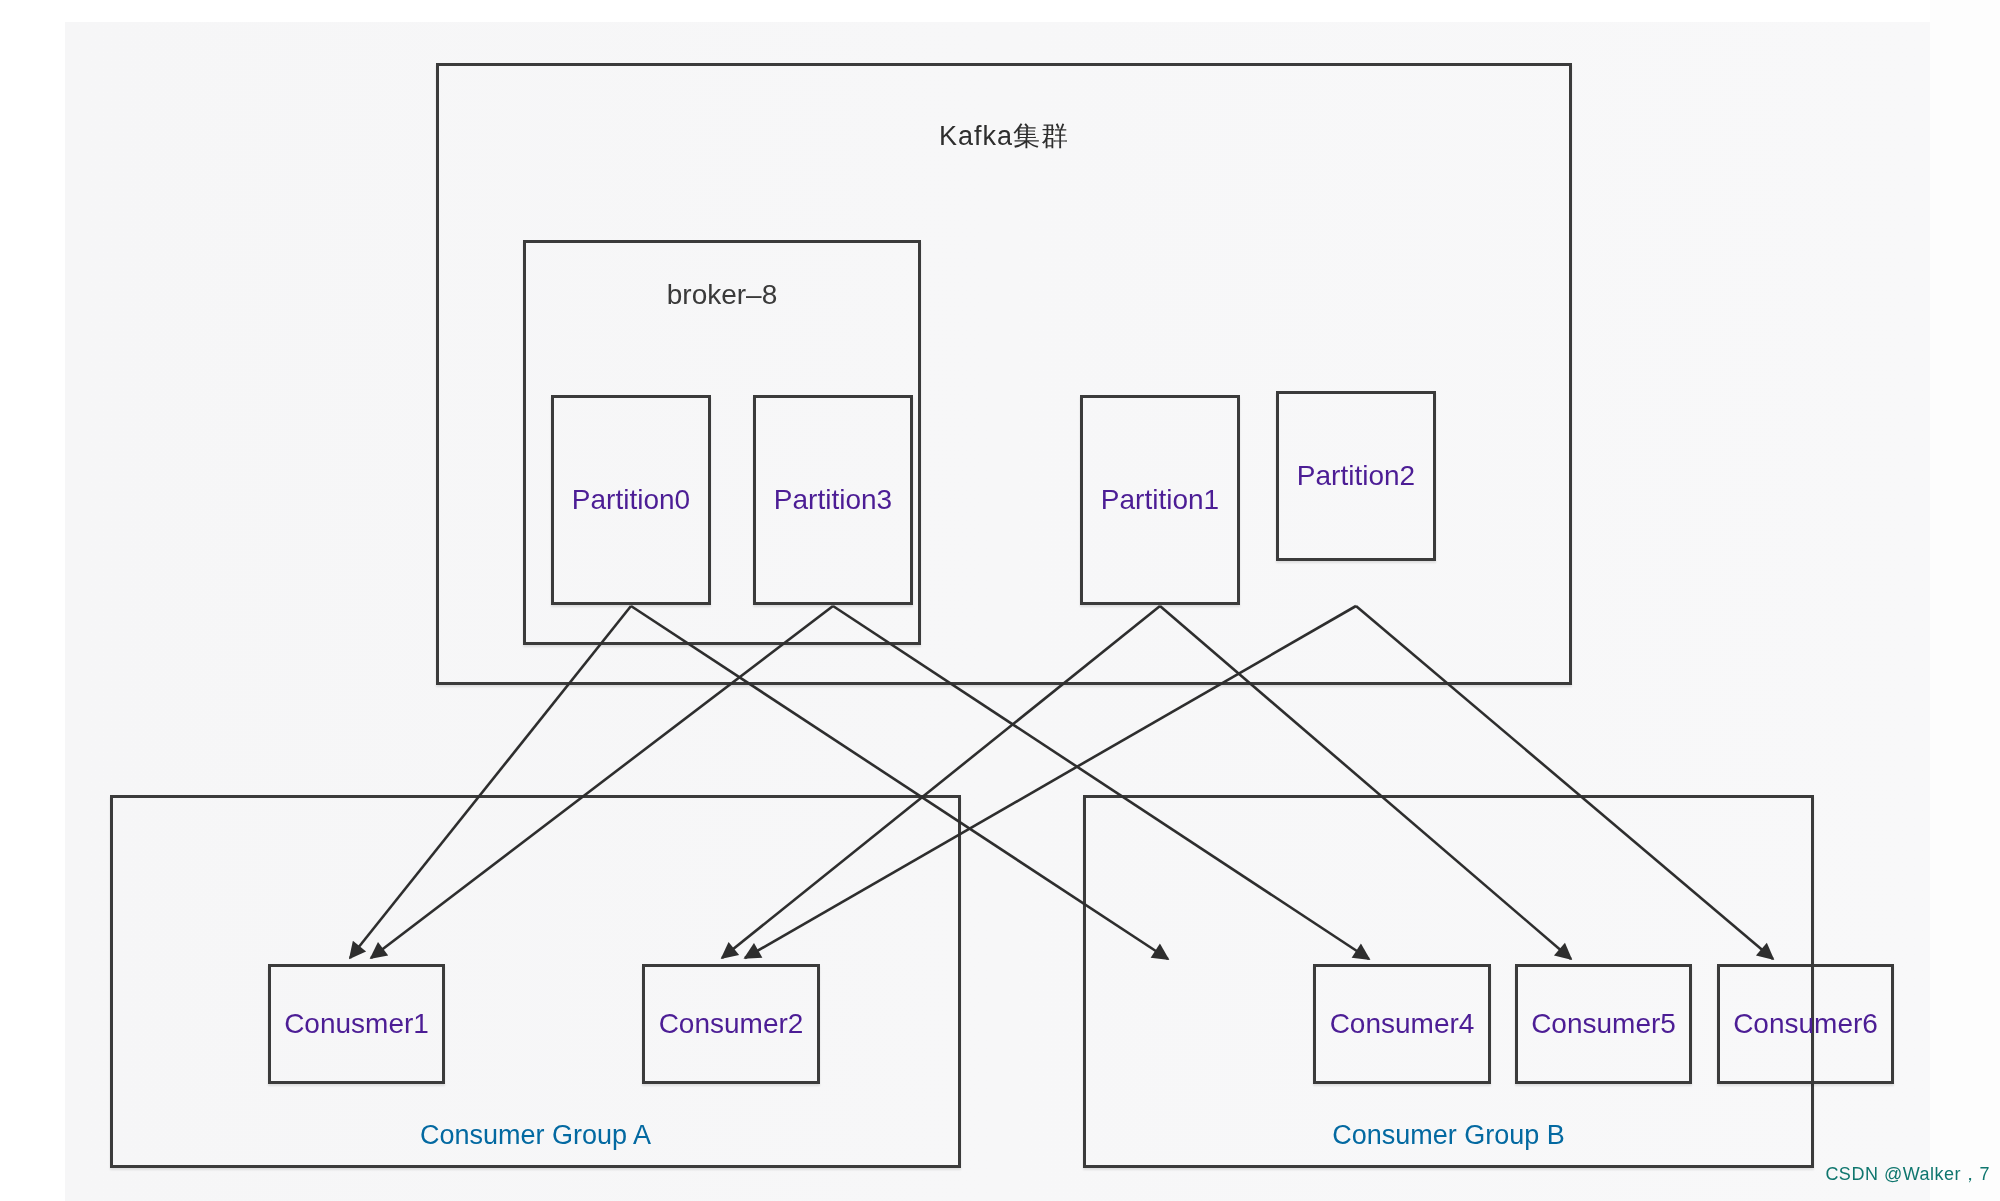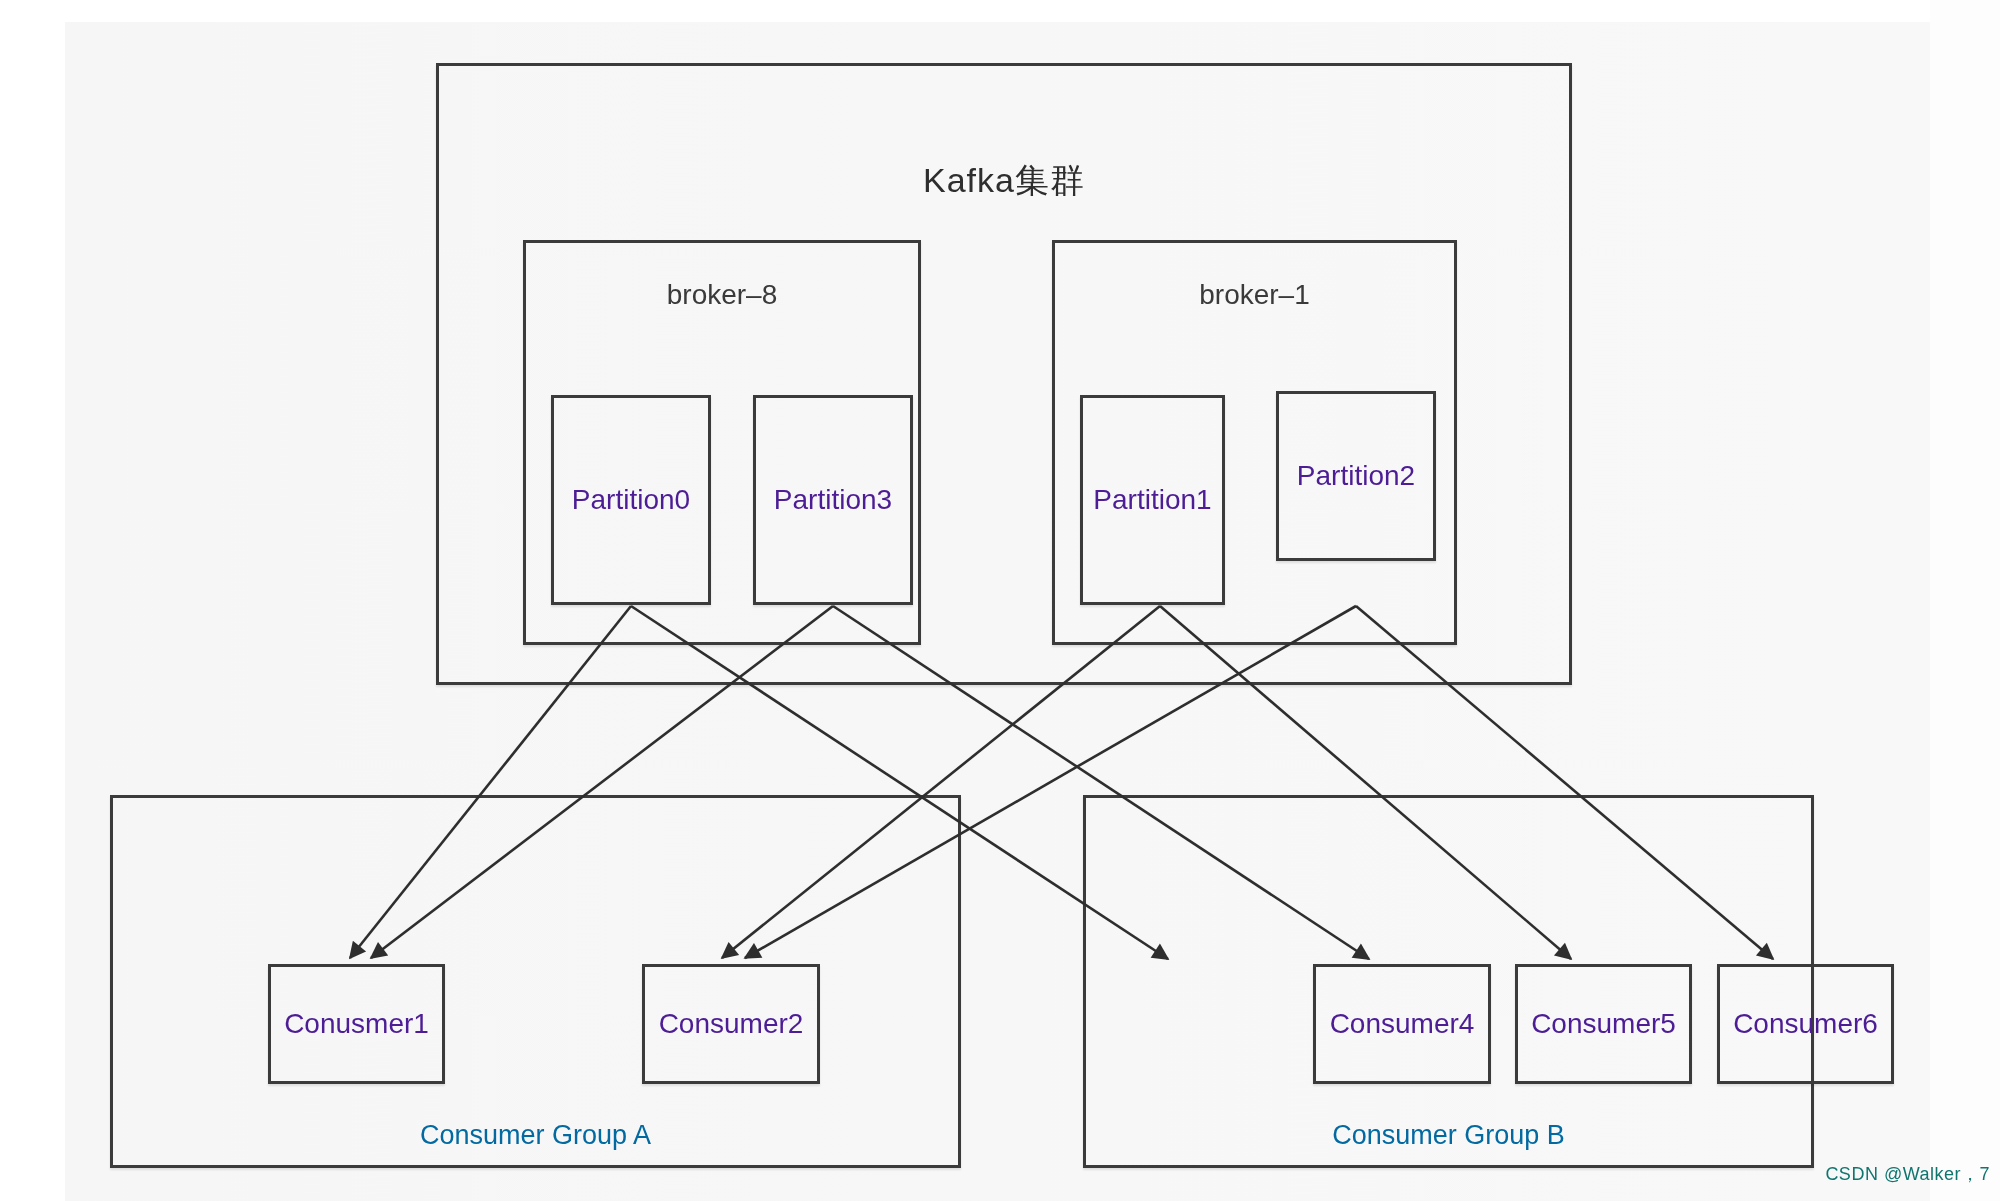--- a/index.html
+++ b/index.html
@@ -5,38 +5,38 @@
   html,body{margin:0;padding:0;background:#ffffff;}
   body{width:2000px;height:1201px;position:relative;overflow:hidden;
        font-family:"Liberation Sans","DejaVu Sans",sans-serif;color:#3a3a3a;}
   .stage{position:absolute;left:0;top:0;width:2000px;height:1201px;}
   .bg-panel{position:absolute;left:65px;top:22px;width:1865px;height:1179px;
             background:linear-gradient(90deg,#f6f6f7 0%,#f8f8f9 100%);}
   .bg-right{position:absolute;left:1930px;top:0;width:70px;height:1201px;background:#fdfdfd;}
   .box{position:absolute;box-sizing:border-box;border:3px solid #3b3b3b;
        background:transparent;box-shadow:0 2px 2px rgba(0,0,0,0.10);}
   .cluster-title{position:absolute;left:0;right:0;top:52px;text-align:center;
-                 font-size:34px;letter-spacing:1px;color:#2e2e2e;margin-top:40px;}
+                 font-size:27px;letter-spacing:1px;color:#2e2e2e;}
   .broker-title{position:absolute;left:0;right:0;top:36px;text-align:center;
                 font-size:28px;color:#3a3a3a;}
   .cell{display:flex;align-items:center;justify-content:center;text-align:center;}
   .cell span{font-size:28px;color:#4c1d95;}
   .group-title{position:absolute;left:0;right:0;bottom:14px;text-align:center;
                font-size:27px;color:#0369a1;}
   svg.edges{position:absolute;left:0;top:0;width:2000px;height:1201px;pointer-events:none;}
   svg.edges line{stroke:#2e2e2e;stroke-width:2.6;}
   .watermark{position:absolute;right:10px;top:1162px;font-size:18px;color:#0f766e;letter-spacing:0.5px;}
 
   
   #cluster{left:436px;top:63px;width:1136px;height:622px;}
   #broker0{left:523px;top:240px;width:398px;height:405px;}
   #broker1{left:1052px;top:240px;width:405px;height:405px;}
   #p0{left:551px;top:395px;width:160px;height:210px;}
   #p3{left:753px;top:395px;width:160px;height:210px;}
-  #p1{left:1080px;top:395px;width:145px;height:210px;}
+  #p1{left:1080px;top:395px;width:160px;height:210px;}
   #p2{left:1276px;top:391px;width:160px;height:170px;}
   #groupA{left:110px;top:795px;width:851px;height:373px;}
   #groupB{left:1083px;top:795px;width:731px;height:373px;}
   #c1{left:268px;top:964px;width:177px;height:120px;}
   #c2{left:642px;top:964px;width:178px;height:120px;}
   #c3{left:1113px;top:964px;width:176px;height:120px;}
   #c4{left:1313px;top:964px;width:178px;height:120px;}
   #c5{left:1515px;top:964px;width:177px;height:120px;}
   #c6{left:1717px;top:964px;width:177px;height:120px;}
 </style>
@@ -47,23 +47,20 @@
 
   <div class="bg-right"></div>
   <div class="bg-panel"></div>
 
   <div class="box" id="cluster">
     <div class="cluster-title">Kafka集群</div>
   </div>
 
   <div class="box" id="broker0">
     <div class="broker-title">broker–8</div>
-  </div>
-  <div class="box" id="broker1">
-    <div class="broker-title">broker–1</div>
   </div>
 
   <div class="box cell" id="p0">
     <span>Partition0</span>
   </div>
   <div class="box cell" id="p3">
     <span>Partition3</span>
   </div>
   <div class="box cell" id="p1">
     <span>Partition1</span>

